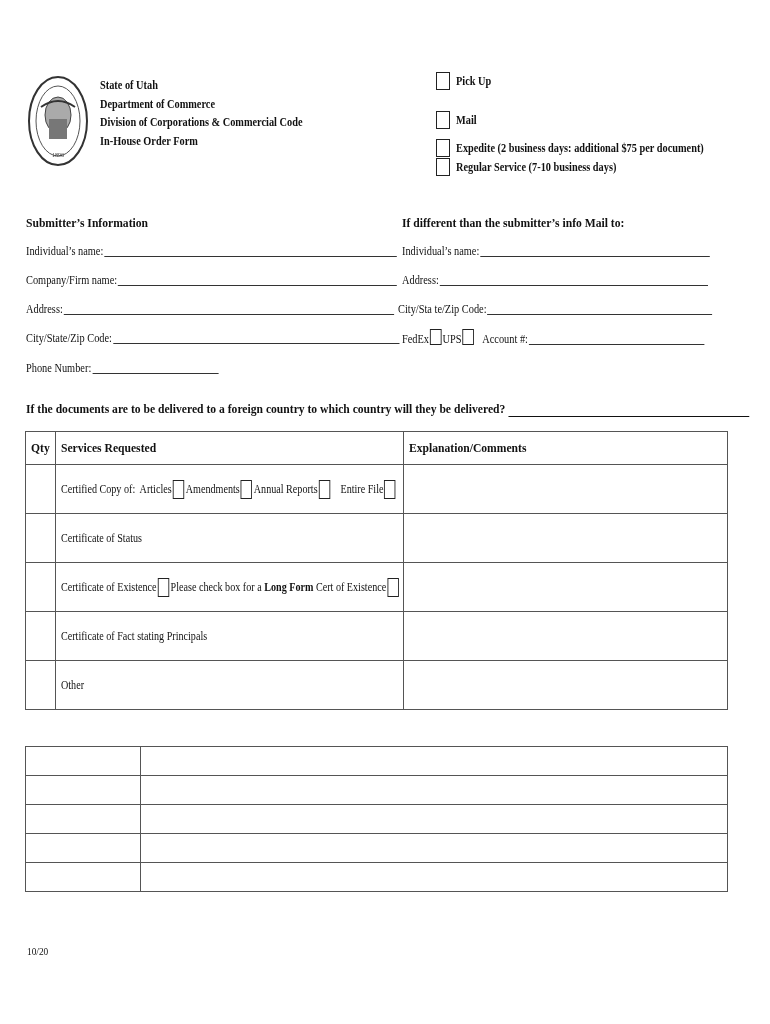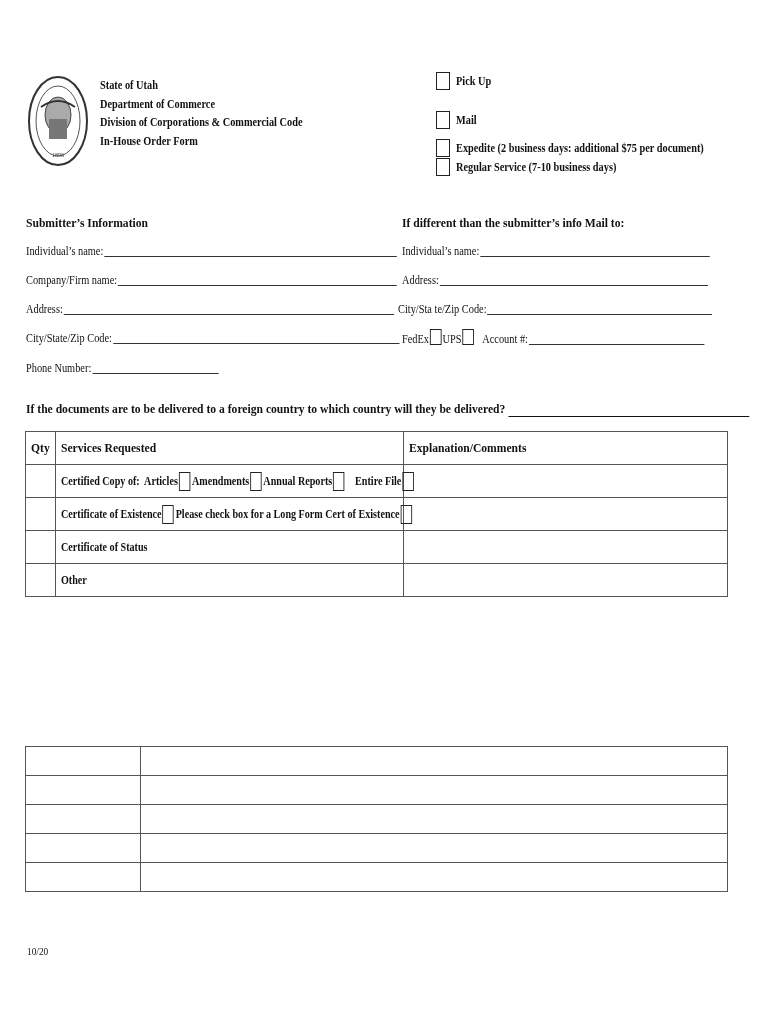--- a/index.html
+++ b/index.html
@@ -18,21 +18,21 @@
   .field .line { border-bottom: 1px solid #333; height: 12px; margin-left: 1px; }
   .field .smcb { display:inline-block; width: 13px; height: 16px; border: 1.5px solid #222; box-sizing: border-box; margin: 0 1px; }
   .foreign { left: 26px; top: 401px; font-size: 13.5px; font-weight: bold; white-space: nowrap; display: flex; align-items: flex-end;
              transform: scaleX(0.86); transform-origin: left top; }
   .foreign .line { border-bottom: 1.5px solid #111; width: 280px; height: 14px; margin-left: 4px; }
   table.grid { position: absolute; border-collapse: collapse; table-layout: fixed; }
   table.grid td, table.grid th { border: 1.3px solid #555; padding: 0 5px; font-size: 11.5px; text-align: left; vertical-align: middle; }
   table.grid th { font-weight: bold; font-size: 13.5px; }
   .svc-table { left: 25px; top: 431px; width: 702px; border-radius: 7px; }
   .svc-table tr.h { height: 33px; }
-  .svc-table tr.r { height: 33px; font-weight: bold; }
+  .svc-table tr.r { height: 49px; }
   .cell-inner { display: inline-flex; align-items: center; white-space: nowrap; transform: scaleX(0.88); transform-origin: left center; }
   .cbx { display: inline-block; width: 13px; height: 19px; border: 1.6px solid #222; box-sizing: border-box; margin: 0 2px 0 1px; vertical-align: middle; }
   .gap { display:inline-block; width: 10px; }
   .th-inner { display:inline-block; transform: scaleX(0.86); transform-origin: left center; white-space: nowrap; }
   .ent-table { left: 25px; top: 746px; width: 702px; }
   .ent-table tr.h { height: 24px; }
   .ent-table tr.r { height: 29px; }
   .footer { left: 27px; top: 945px; font-size: 11px; transform: scaleX(0.85); transform-origin: left top; }
 </style>
 </head>
@@ -146,29 +146,34 @@
       <span>Annual Reports</span>
             <span class="cbx"></span>
             <span class="gap"></span>
       <span>Entire File</span>
             <span class="cbx"></span>
     </span></td>
     <td></td>
   </tr>
   <tr class="r">
     <td></td>
+    <td><span class="cell-inner">Certificate of Status</span></td>
+    <td></td>
+  </tr>
+  <tr class="r">
+    <td></td>
     <td><span class="cell-inner">
       <span>Certificate of Existence</span><span class="cbx"></span>
       <span>Please check box for a</span>&nbsp;<b>Long Form</b>&nbsp;<span>Cert of Existence</span><span class="cbx"></span>
     </span></td>
     <td></td>
   </tr>
   <tr class="r">
     <td></td>
-    <td><span class="cell-inner">Certificate of Status</span></td>
+    <td><span class="cell-inner">Certificate of Fact stating Principals</span></td>
     <td></td>
   </tr>
   <tr class="r">
     <td></td>
     <td><span class="cell-inner">Other</span></td>
     <td></td>
   </tr>
 </tbody>
   </table>
 

